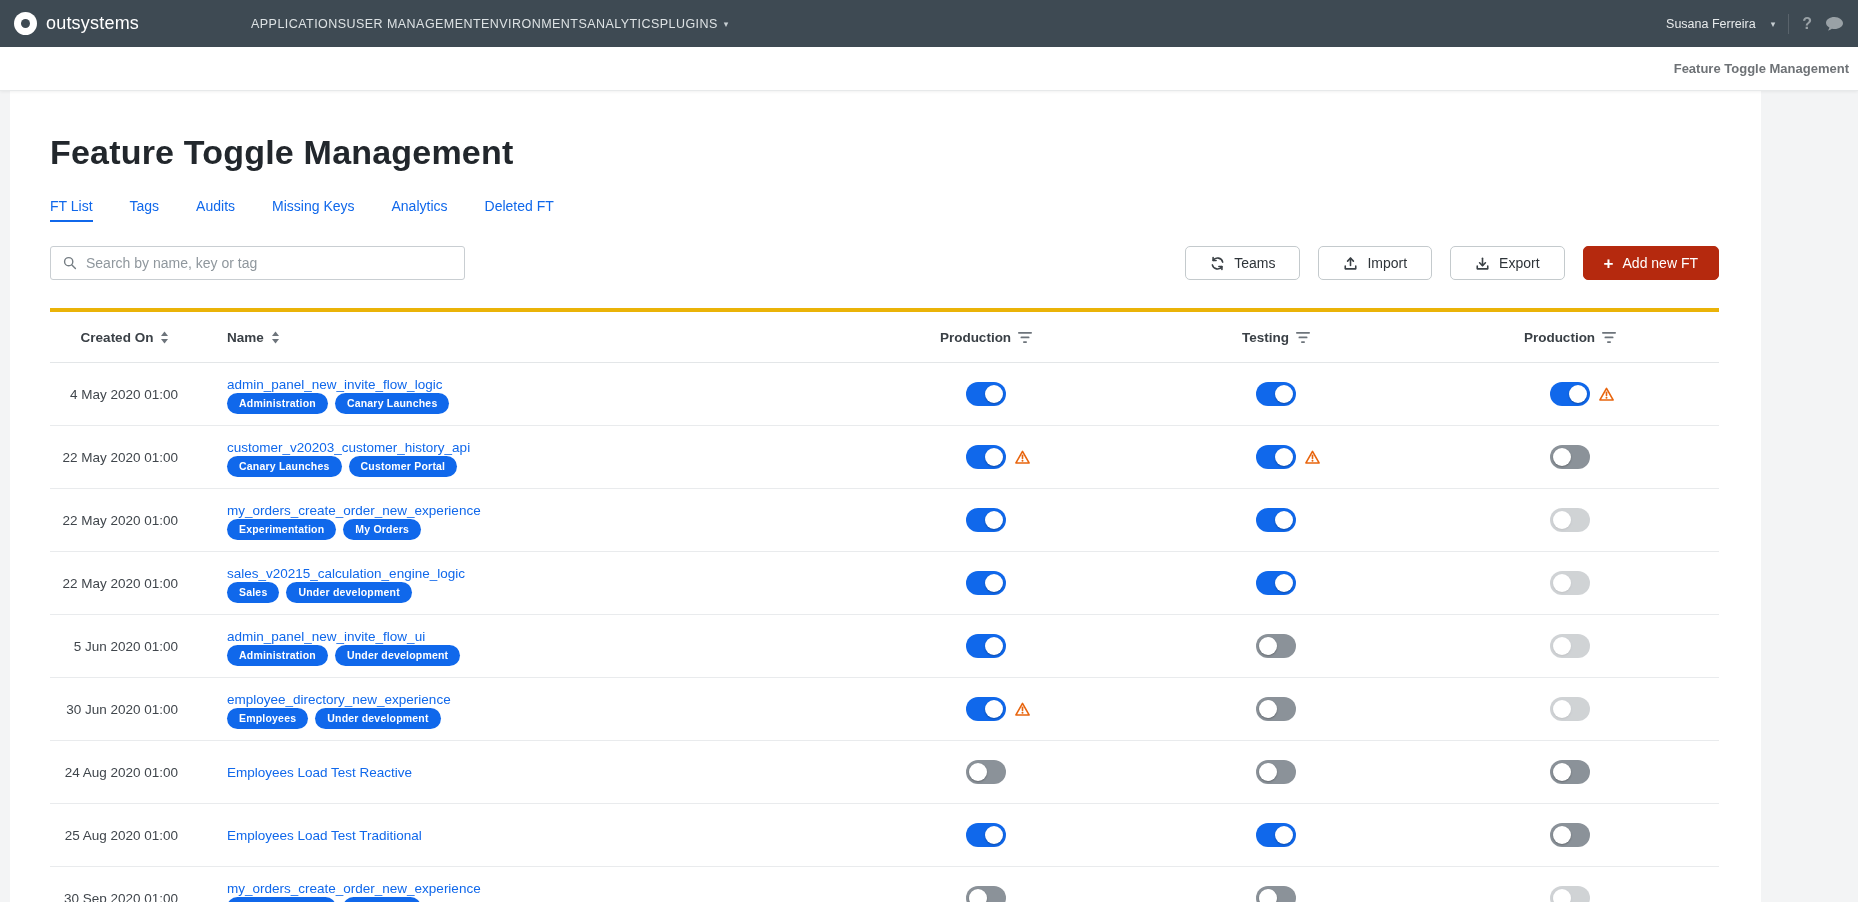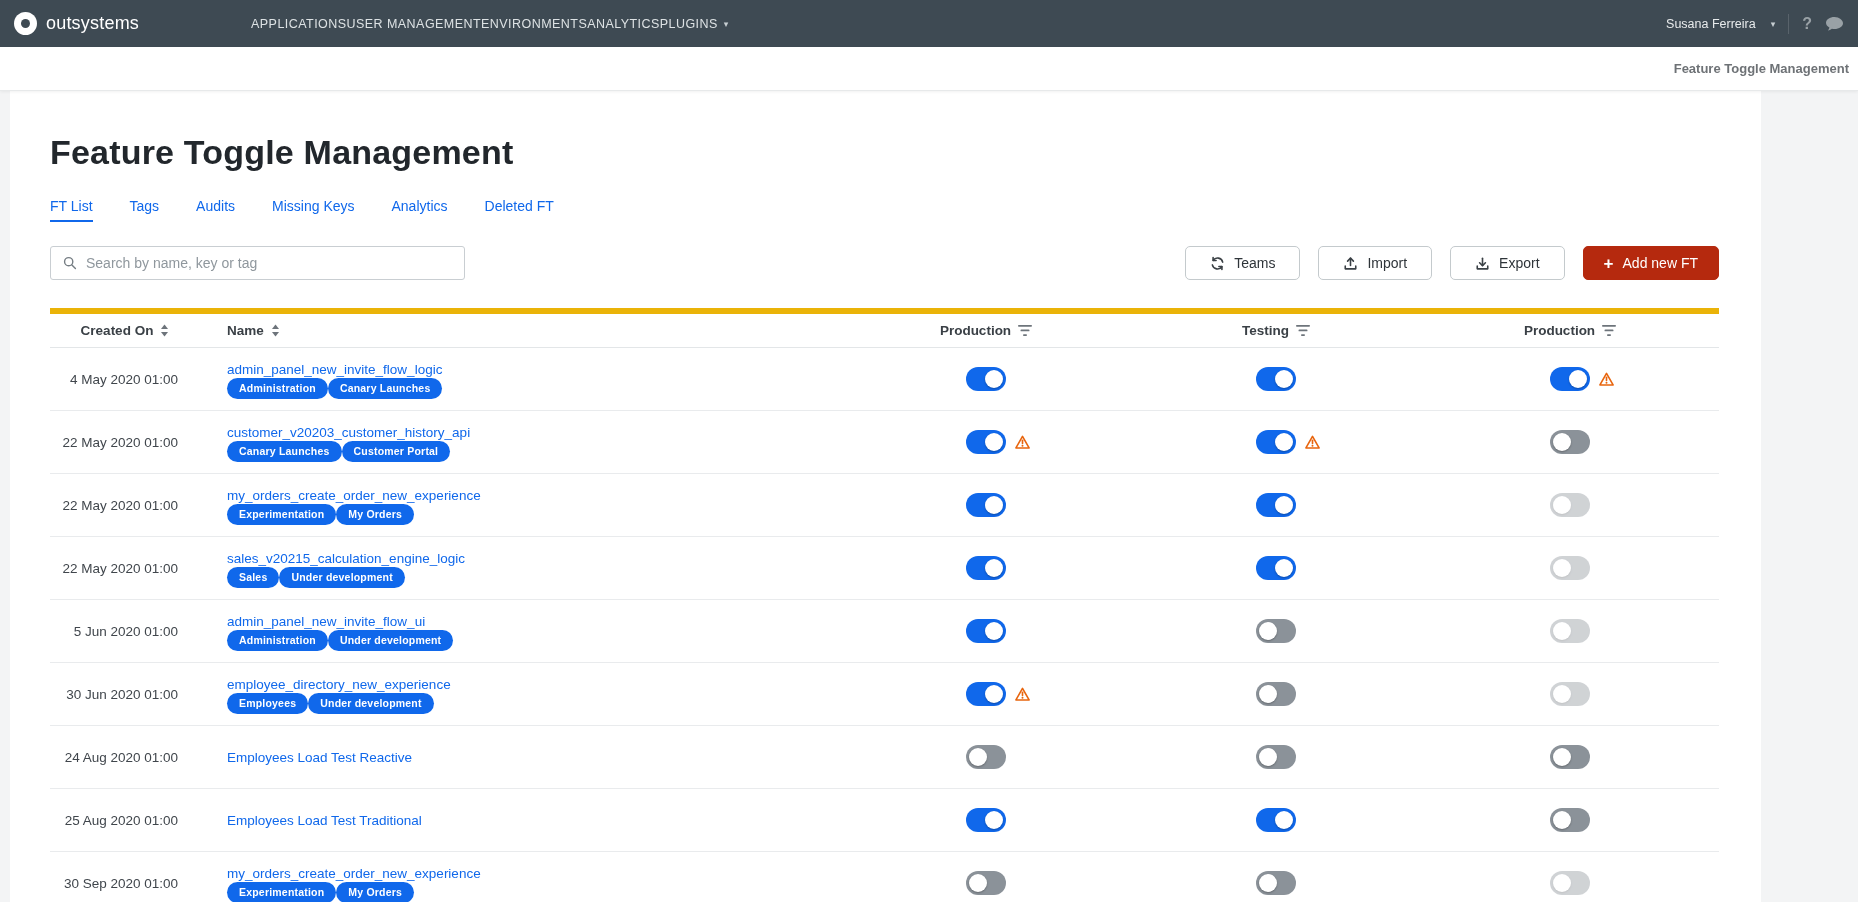--- a/index.html
+++ b/index.html
@@ -64,33 +64,33 @@
   .toolbar-actions { margin-left: auto; display: flex; gap: 18px; }
   .btn { height: 34px; display: inline-flex; align-items: center; justify-content: center; gap: 9px;
     border: 1px solid #c4cacd; border-radius: 5px; background: #fff; font-size: 14px; color: #2e3439;
     padding: 0 24px; cursor: pointer; font-family: inherit; white-space: nowrap; }
   .btn-primary { background: var(--accent-red); border-color: var(--accent-red); color: #fff; padding: 0 20px; }
   .plus-glyph { font-size: 17px; font-weight: bold; line-height: 1; }
 
   
   .ft-table { margin-top: 28px; }
   .ft-head, .ft-row { display: grid; grid-template-columns: 150px 1fr 290px 290px 298px; align-items: center; }
-  .ft-head { height: 40px; border-top: 6px solid #eab308; border-bottom: 1px solid #e3e6e8;
+  .ft-head { height: 55px; border-top: 4px solid #eab308; border-bottom: 1px solid #e3e6e8;
     font-size: 13.5px; font-weight: bold; color: #3a4046; }
   .head-cell { display: flex; align-items: center; gap: 7px; }
   .hc-created { justify-content: center; }
   .hc-name { padding-left: 27px; }
   .hc-env { justify-content: center; }
   .sort-icon, .filter-icon { display: inline-flex; cursor: pointer; }
 
   .ft-row { height: 63px; border-bottom: 1px solid #e9ebed; }
   .col-created { text-align: right; padding-right: 22px; font-size: 13.5px; color: #40464c; }
   .col-name { padding-left: 27px; }
   .ft-link { font-size: 13.5px; color: var(--accent-blue); cursor: pointer; display: inline-block; }
-  .tags { display: flex; }
+  .tags { display: flex; gap: 7px; }
   .tag { background: var(--accent-blue); color: #fff; font-size: 10.5px; font-weight: bold;
     padding: 4px 12px 5px; border-radius: 11px; letter-spacing: .2px; white-space: nowrap; }
 
   .col-env { display: flex; justify-content: center; }
   .toggle-wrap { position: relative; display: flex; justify-content: center; align-items: center; width: 40px; }
   .toggle { width: 40px; height: 24px; border-radius: 12px; position: relative; cursor: pointer; flex: none; }
   .toggle.on { background: var(--accent-blue); }
   .toggle.off { background: #8b9299; }
   .toggle .knob { width: 18px; height: 18px; border-radius: 50%; background: #fff;
     position: absolute; top: 3px; left: 3px; box-shadow: 0 1px 2px rgba(0,0,0,.28); }

